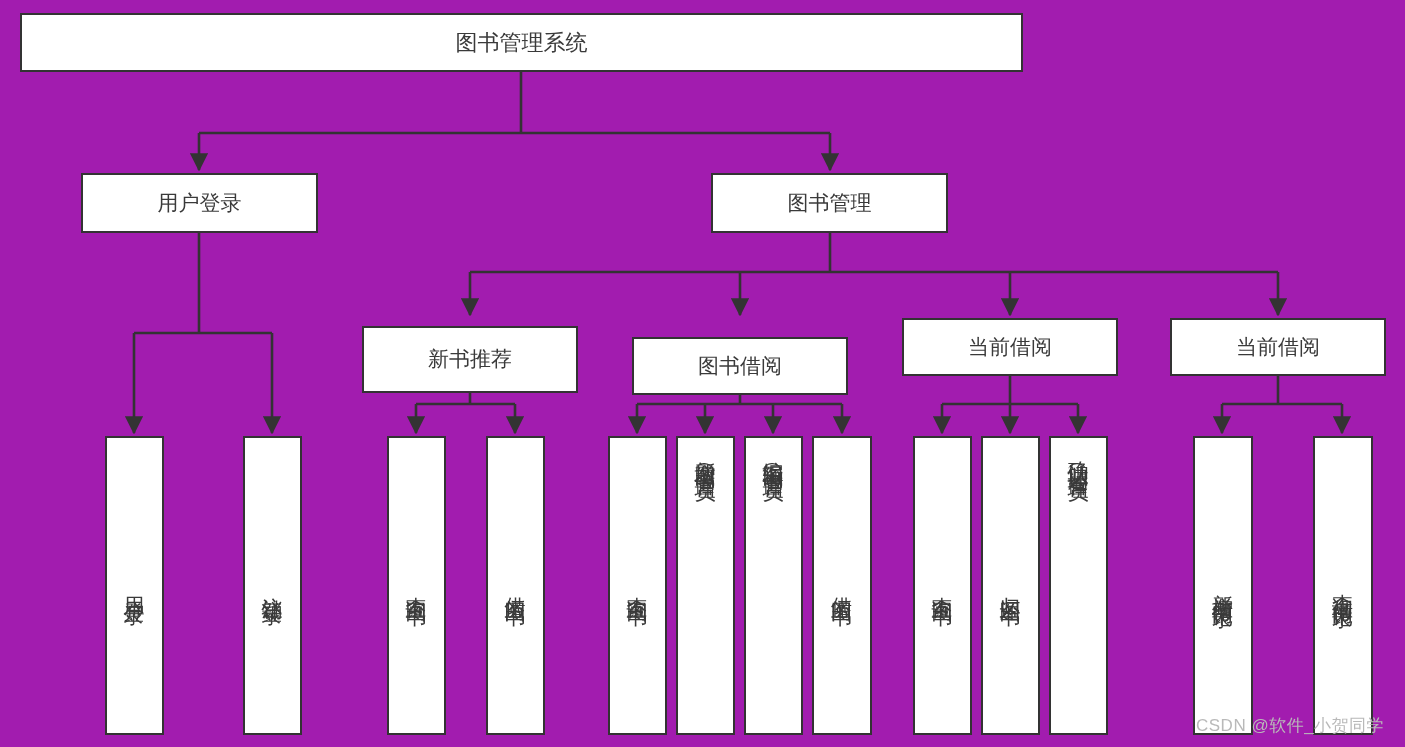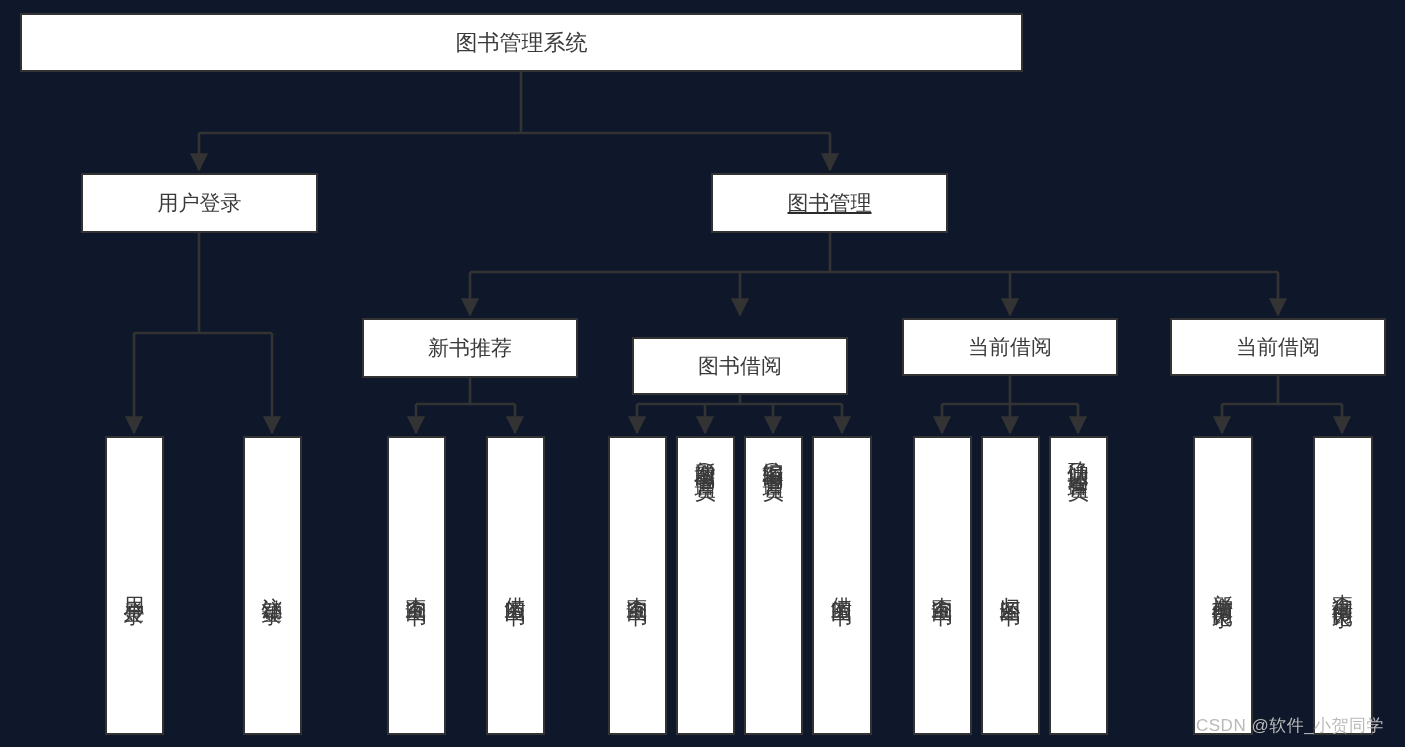--- a/index.html
+++ b/index.html
@@ -8,21 +8,21 @@
     padding: 0;
     background: #ffffff;
   }
   body {
     font-family: "Liberation Sans", "DejaVu Sans", sans-serif;
   }
   #diagram-root {
     position: relative;
     width: 1405px;
     height: 747px;
-    background: #0f172a;
+    background: #a21caf;
     overflow: hidden;
   }
   #connector-layer {
     position: absolute;
     left: 0;
     top: 0;
     width: 1405px;
     height: 747px;
     pointer-events: none;
   }
@@ -135,25 +135,25 @@
     </g>
   </svg>
 
   <div class="node root horizontal" style="left:20px; top:13px; width:1003px; height:59px;">
     <span class="node-label">图书管理系统</span>
   </div>
 
   <div class="node horizontal" style="left:81px; top:173px; width:237px; height:60px;">
     <span class="node-label">用户登录</span>
   </div>
-  <div class="node horizontal" style="left:711px; top:173px; width:237px; height:60px;text-decoration:underline;">
+  <div class="node horizontal" style="left:711px; top:173px; width:237px; height:60px;">
     <span class="node-label">图书管理</span>
   </div>
 
-  <div class="node horizontal" style="left:362px; top:318px; width:216px; height:60px;">
+  <div class="node horizontal" style="left:362px; top:326px; width:216px; height:67px;">
     <span class="node-label">新书推荐</span>
   </div>
   <div class="node horizontal" style="left:632px; top:318px; width:216px; height:58px;margin-top:19px;">
     <span class="node-label">图书借阅</span>
   </div>
   <div class="node horizontal" style="left:902px; top:318px; width:216px; height:58px;">
     <span class="node-label">当前借阅</span>
   </div>
   <div class="node horizontal" style="left:1170px; top:318px; width:216px; height:58px;">
     <span class="node-label">当前借阅</span>

